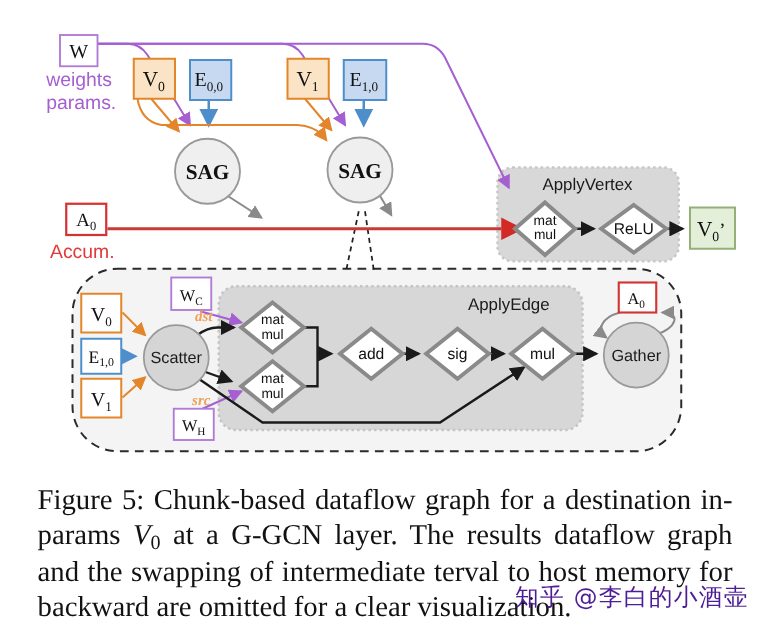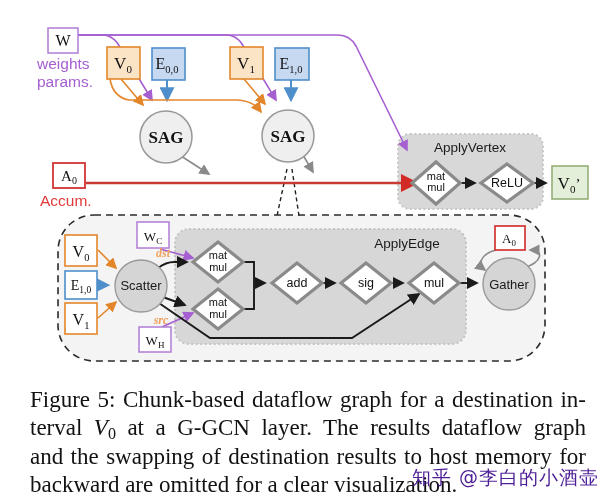--- a/index.html
+++ b/index.html
@@ -173,20 +173,20 @@
   <text class="t-sans" x="434" y="287" font-size="12.5" fill="#111" text-anchor="middle">mul</text>
 
   <circle cx="509" cy="284" r="26" fill="#D5D5D5" stroke="#999" stroke-width="1.4"></circle>
   <text class="t-sans" x="509" y="289" font-size="13" fill="#1A1A1A" text-anchor="middle">Gather</text>
   <rect x="495" y="226" width="30" height="24" fill="#ffffff" stroke="#D23434" stroke-width="1.7"></rect>
   <text class="t-serif" x="509" y="243" font-size="13" fill="#111" text-anchor="middle"><tspan>A</tspan><tspan dy="3" font-size="9">0</tspan></text>
 </svg>
 
 <div class="caption">
   <div class="cap-line">Figure 5: Chunk-based dataflow graph for a destination in-</div>
-  <div class="cap-line"><span>terval </span><span class="cap-v">V</span><span class="cap-sub">0</span><span> at a G-GCN layer. The results dataflow graph</span></div>
-  <div class="cap-line">and the swapping of destination results to host memory for</div>
+  <div class="cap-line"><span>params </span><span class="cap-v">V</span><span class="cap-sub">0</span><span> at a G-GCN layer. The results dataflow graph</span></div>
+  <div class="cap-line">and the swapping of intermediate terval to host memory for</div>
   <div class="cap-line cap-last">backward are omitted for a clear visualization.</div>
 </div>
 
 <div class="watermark">知乎 @李白的小酒壶</div>
 
 </div>
 
 </body></html>

